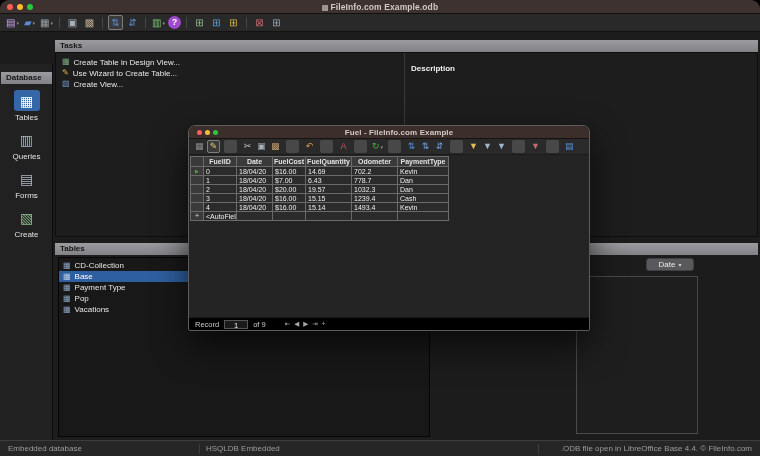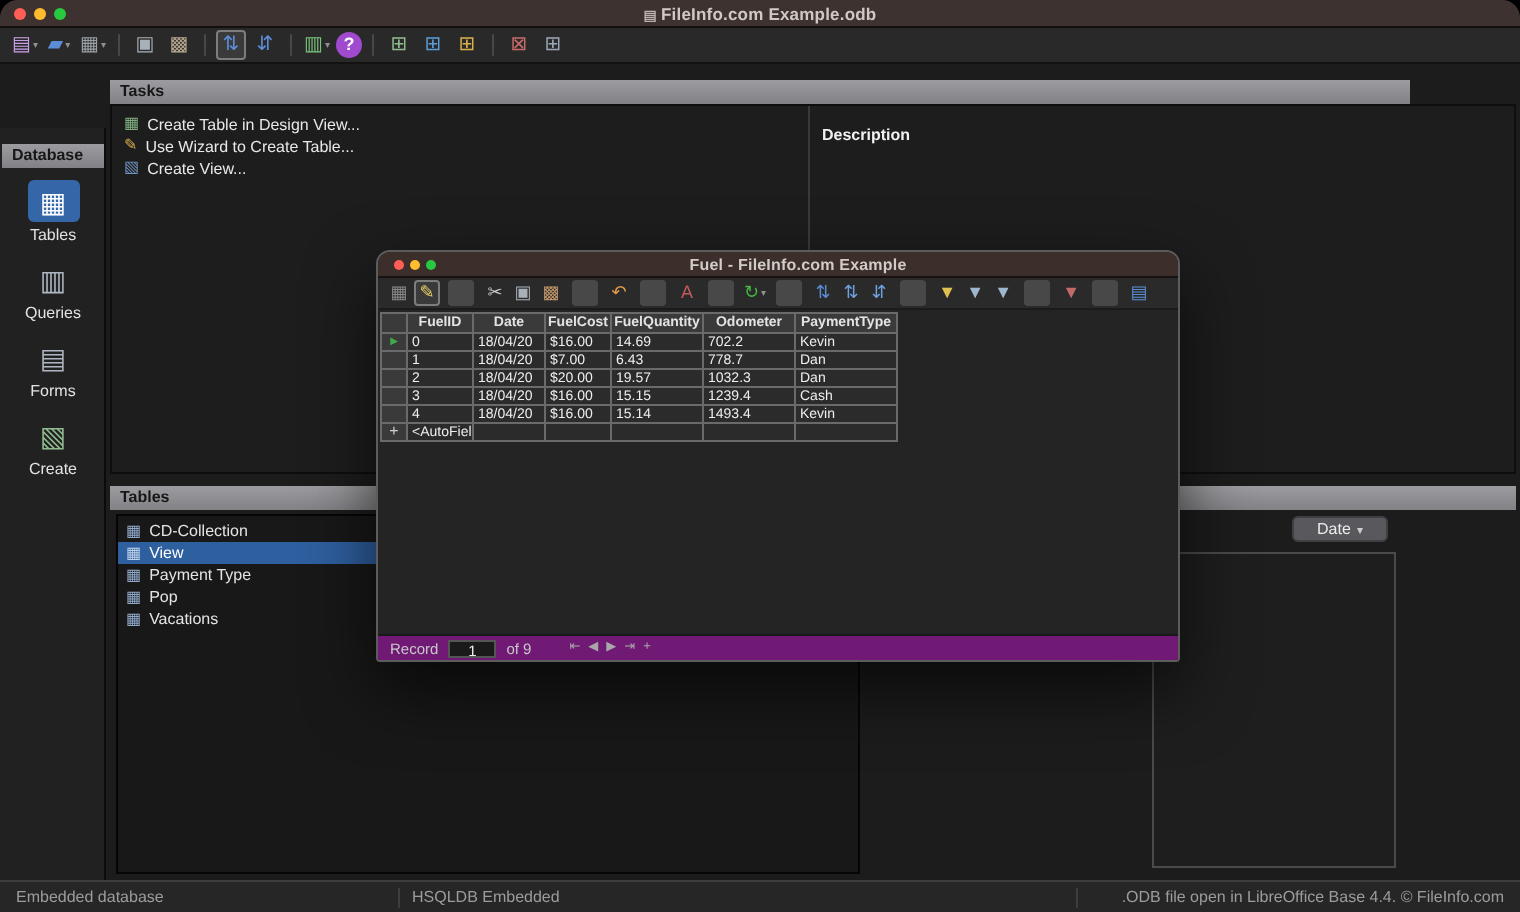--- a/index.html
+++ b/index.html
@@ -46,21 +46,21 @@
               display:flex; flex-direction:column; align-items:center; gap:7px; }
   .sb-item { display:flex; flex-direction:column; align-items:center; gap:2px;
              cursor:default; }
   .sb-tile { width:26px; height:21px; display:flex; align-items:center;
              justify-content:center; border-radius:3px; }
   .sb-tile .gl { font-size:14px; line-height:1; }
   .sb-item.sel .sb-tile { background:#3567a8; }
   .sb-label { font-size:8px; color:#e2e2e2; }
 
   
-  .tasks-head { left:55px; top:8px; width:650px; }
+  .tasks-head { left:55px; top:8px; width:703px; }
   .tasks-box { position:absolute; left:55px; top:20px; width:703px; height:185px;
                background:#1d1d1d; border:1px solid #0e0e0e; }
   .tasks-list { position:absolute; left:6px; top:4px; width:340px;
                 display:flex; flex-direction:column; gap:1px; }
   .task-item { display:flex; align-items:center; gap:4px; height:10px;
                font-size:8px; color:#e8e8e8; cursor:default; }
   .task-item .gl { font-size:8px; line-height:1; }
   .desc-area { position:absolute; left:348px; top:0; width:354px; height:183px;
                border-left:1px solid #3a3a3a; padding:4px 0 0 6px; }
   .desc-label { font-size:8px; font-weight:bold; color:#f2f2f2; }
@@ -119,21 +119,21 @@
   .ghrow .gc { height:10px; line-height:10px; background:#3a3a3a;
                font-weight:bold; color:#e3e3e3; text-align:center; padding-left:0; }
   .rh { width:13px; background:#3a3a3a; text-align:center; padding-left:0; }
   .rh.cur { color:#3fae4a; font-size:5px; }
   .rh.plus { color:#cfcfcf; font-size:8px; line-height:8px; }
   .c0 { width:33px; } .c1 { width:36px; } .c2 { width:33px; }
   .c3 { width:46px; } .c4 { width:46px; } .c5 { width:51px; }
 
   
   .recbar { position:absolute; left:0; bottom:0; width:100%; height:13px;
-            background:#701a75; border-top:1px solid #191919;
+            background:#000000; border-top:1px solid #191919;
             display:flex; align-items:center; font-size:7.5px; color:#c9c9c9;
             padding-left:6px; gap:5px; }
   .rec-input { width:24px; height:9px; line-height:9px; background:#1a1a1a;
                border:1px solid #555; text-align:center; color:#eee; }
   .rec-nav { display:flex; gap:4px; margin-left:14px; }
   .nav-btn { background:none; border:none; color:#a8a8a8; font-size:6.5px;
              padding:0; line-height:1; cursor:default;
              font-family:"Liberation Sans", sans-serif; }
 </style>
 </head>
@@ -260,21 +260,21 @@
 
     <div class="phead tables-head">Tables</div>
     <div class="tables-list">
 
     <div class="tbl-item">
         <span class="gl" style="color: rgb(143, 168, 200);">▦</span>
         <span>CD-Collection</span>
       </div>
         <div class="tbl-item sel">
         <span class="gl" style="color: rgb(188, 208, 232);">▦</span>
-        <span>View</span>
+        <span>Base</span>
       </div>
         <div class="tbl-item">
         <span class="gl" style="color: rgb(143, 168, 200);">▦</span>
         <span>Payment Type</span>
       </div>
         <div class="tbl-item">
         <span class="gl" style="color: rgb(143, 168, 200);">▦</span>
         <span>Pop</span>
       </div>
         <div class="tbl-item">

